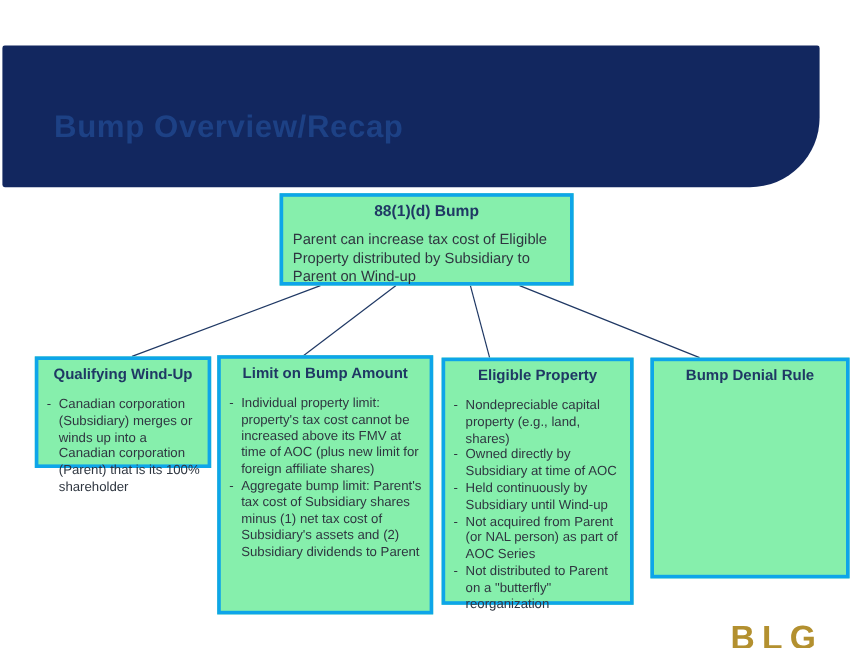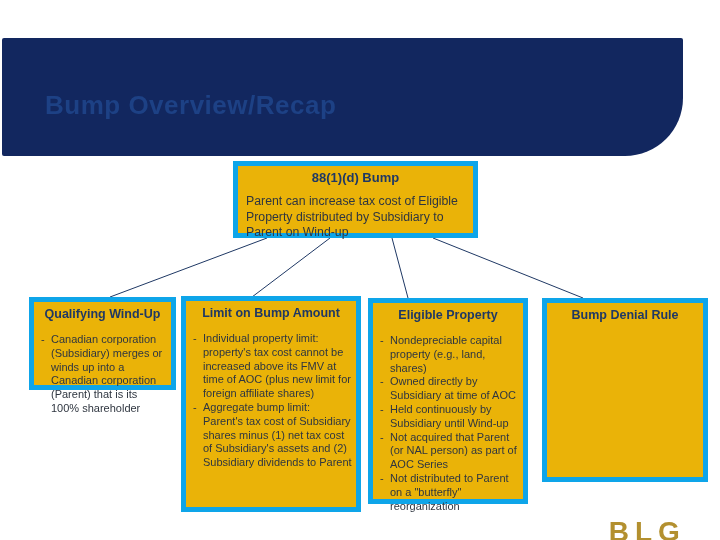--- a/index.html
+++ b/index.html
@@ -17,22 +17,22 @@
   }
   .slide-title {
     position:absolute; left:45px; top:54px; margin:0;
     font-size:26px; font-weight:bold; color:#1d4185; letter-spacing:0.5px;
   }
   
   svg.connectors { position:absolute; left:0; top:0; width:720px; height:540px; pointer-events:none; }
   svg.connectors line { stroke:#1f3864; stroke-width:1; }
   
   .box {
-    position:absolute; background:#eab308;
-    border:5px solid #0ea5e9; box-sizing:border-box;
+    position:absolute; background:#86efac;
+    border:3px solid #0ea5e9; box-sizing:border-box;
     color:#2f3640;
   }
   .box-title {
     font-weight:bold; color:#1f3864; text-align:center;
     padding-top:5px; font-size:12.5px;
   }
   .root-box { left:233px; top:125px; width:245px; height:77px; }
   .root-box .box-title { font-size:13px; padding-top:4px; }
   .root-body {
     padding:9px 7px 0 8px; font-size:12.3px; line-height:15.5px; color:#2f3640;
@@ -96,21 +96,21 @@
       <li>Aggregate bump limit: Parent's tax cost of Subsidiary shares minus (1) net tax cost of Subsidiary's assets and (2) Subsidiary dividends to Parent</li>
     </ul>
   </div>
 
   <div class="box node-3">
     <div class="box-title">Eligible Property</div>
     <ul class="bullets">
       <li>Nondepreciable capital property (e.g., land, shares)</li>
       <li>Owned directly by Subsidiary at time of AOC</li>
       <li>Held continuously by Subsidiary until Wind-up</li>
-      <li>Not acquired that Parent (or NAL person) as part of AOC Series</li>
+      <li>Not acquired from Parent (or NAL person) as part of AOC Series</li>
       <li>Not distributed to Parent on a "butterfly" reorganization</li>
     </ul>
   </div>
 
   <div class="box node-4">
     <div class="box-title">Bump Denial Rule</div>
   </div>
 
   <div class="logo">
     <div class="logo-acronym">BLG</div>

